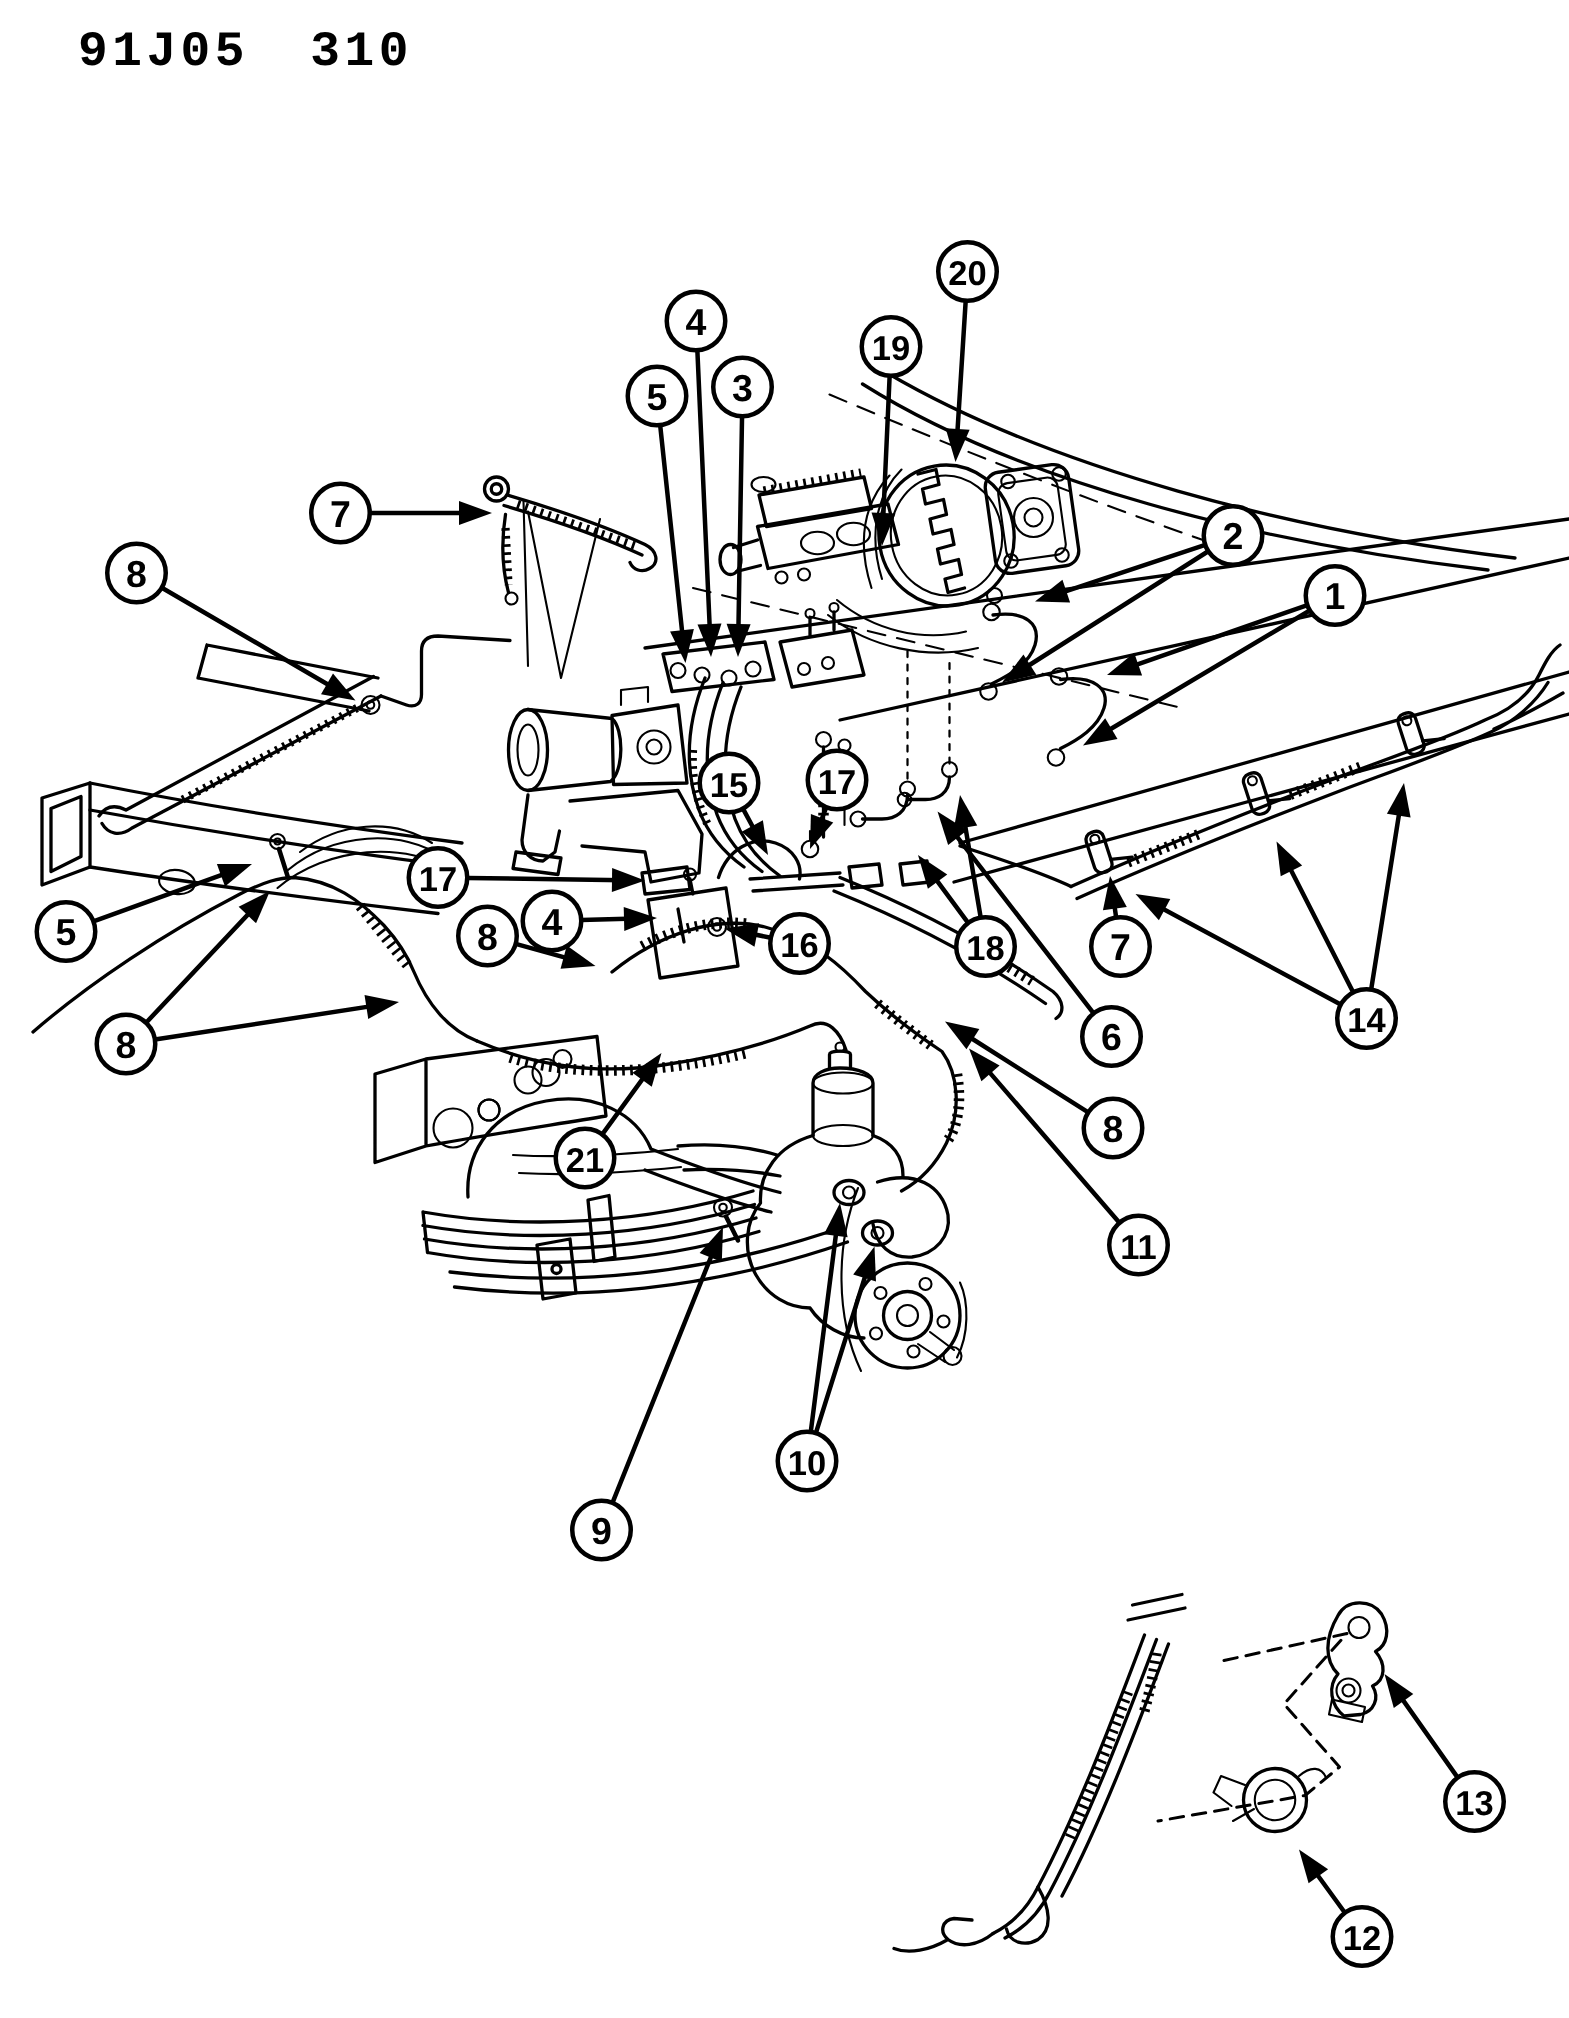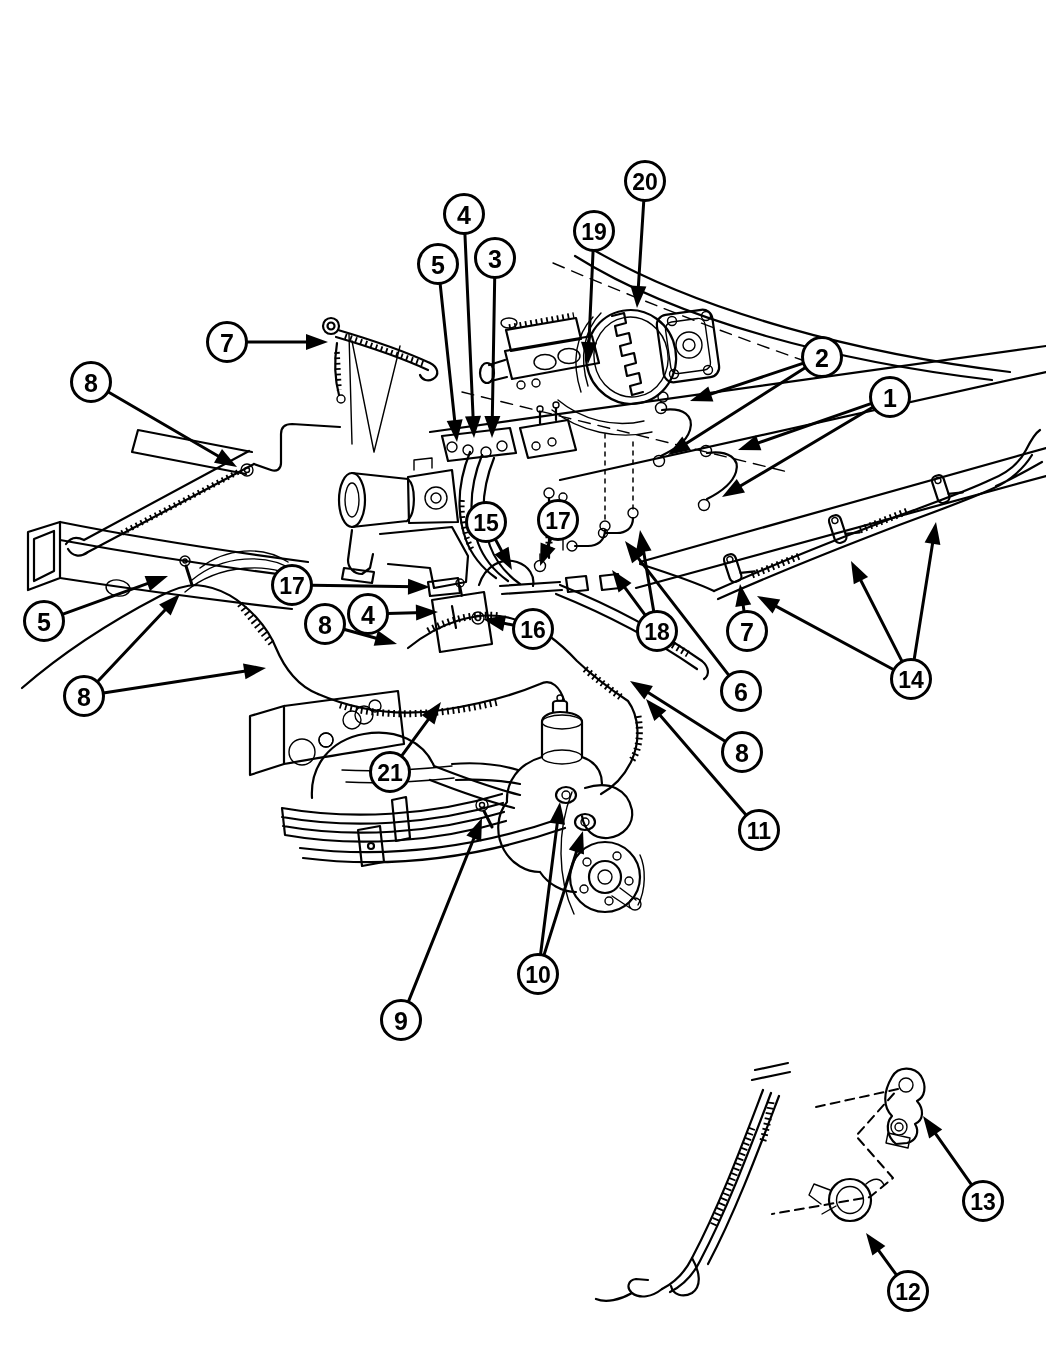--- a/index.html
+++ b/index.html
@@ -19,20 +19,21 @@
   .c6{stroke-width:5.5}
   .callout-circle{fill:#fff;stroke:#000;stroke-width:3}
   .leader{stroke:#000;stroke-width:3;fill:none;stroke-linecap:round}
   .ah{fill:#000;stroke:none}
   .callout-num{fill:#000;font-family:"Liberation Sans",sans-serif;font-weight:600}
 </style>
 </head>
 <body>
 
 <div class="stage">
+  <div class="figcode">91J05 310</div>
 
   <svg class="art" width="1046" height="1345" viewBox="0 0 1046 1345">
 
     <g>
       <path class="ln" d="M575,256 C680,322 840,362 992,380 M592,249 C700,312 860,354 1010,372"></path>
       <path class="ln dash th" d="M553,263 C640,300 722,332 802,360"></path>
     </g>
 
     <g>
       <path class="ln" d="M430,432 L1046,346 M560,480 L1046,372 M640,562 L1046,448 M636,588 L1046,476"></path>

